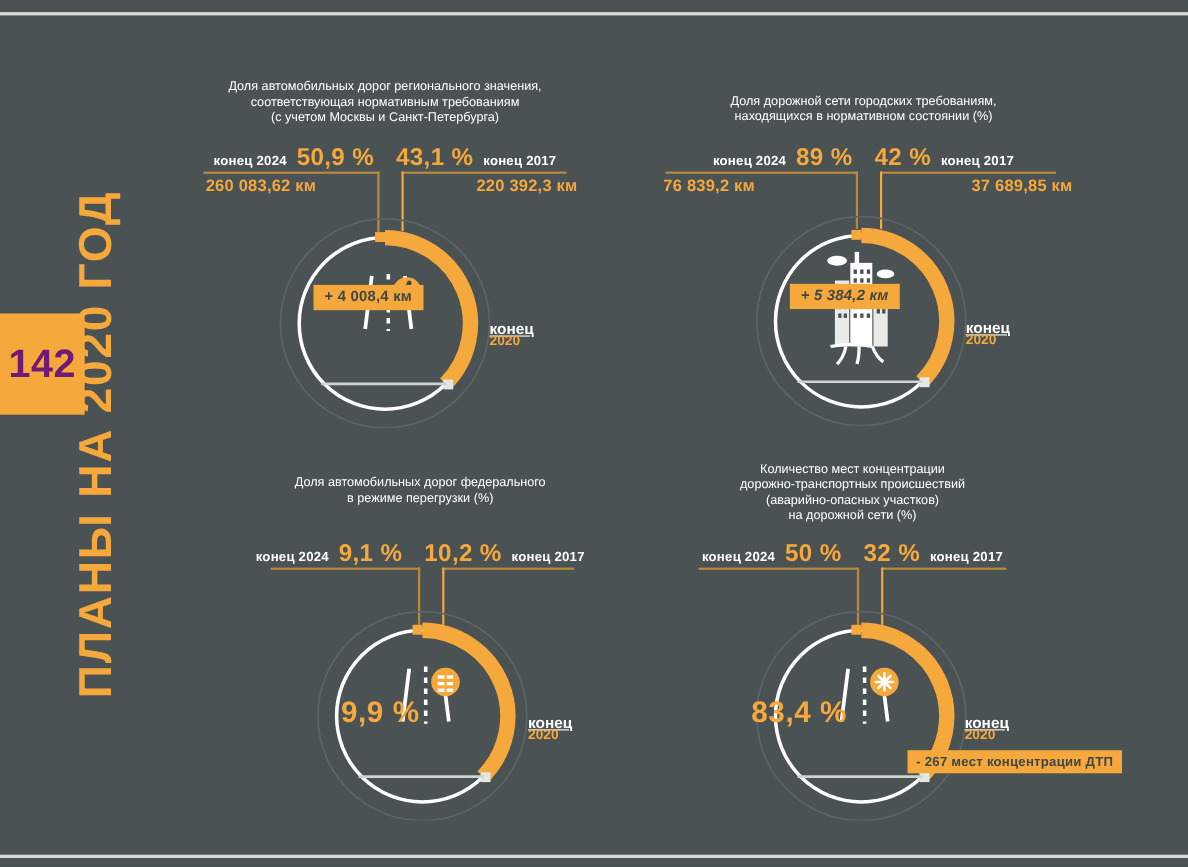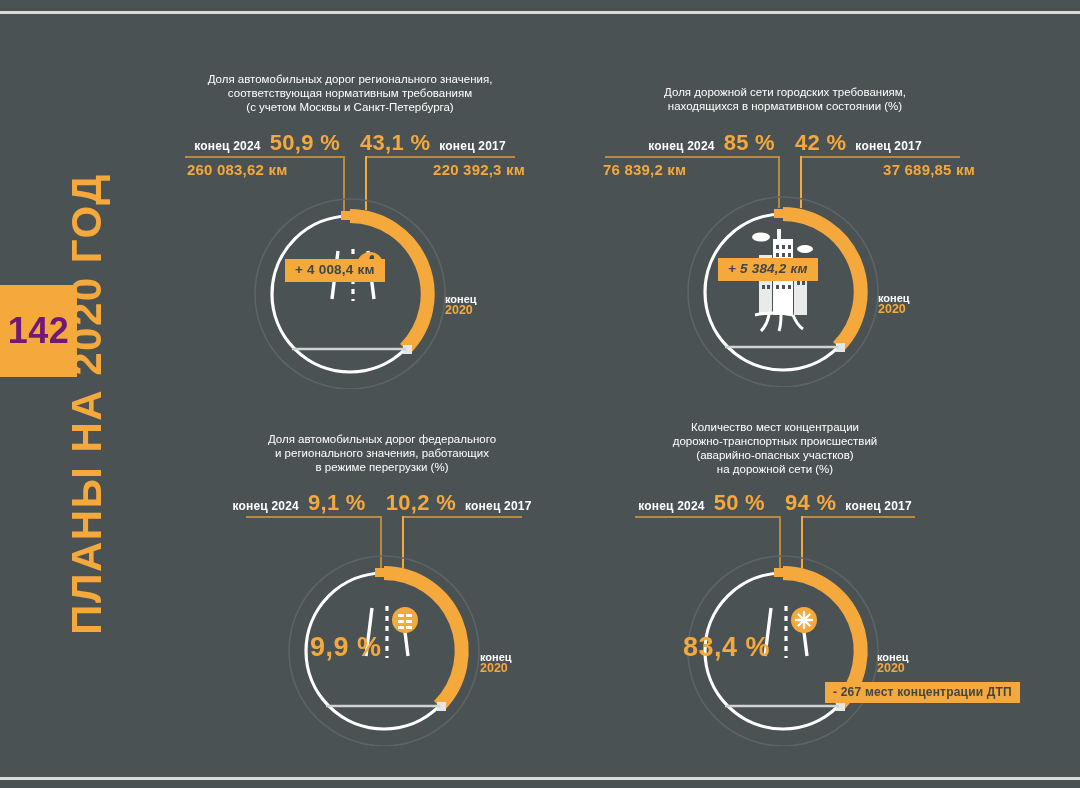--- a/index.html
+++ b/index.html
@@ -61,21 +61,21 @@
     position:absolute;color:#f5a83c;font-weight:700;white-space:nowrap;
     font-size:27px;letter-spacing:.5px;
   }
   .badge{
     position:absolute;background:#f5a83c;color:#3f4749;
     font-size:13.5px;font-weight:700;letter-spacing:.2px;white-space:nowrap;
     padding:4px 10px 5px 10px;line-height:14px;
   }
   .badge.small{font-size:12px;padding:3px 8px 4px 8px;}
   .end-label{position:absolute;white-space:nowrap;line-height:11px;}
-  .end-label .e1{display:block;color:#ffffff;font-size:11px;font-weight:700;}
+  .end-label .e1{display:block;color:#ffffff;font-size:14px;font-weight:700;text-decoration:underline;}
   .end-label .e2{display:block;color:#f5a83c;font-size:12.5px;font-weight:700;}
 </style>
 </head>
 <body>
 
 <div class="page">
 
   <div class="edge-line top"></div>
   <div class="edge-line bottom"></div>
 
@@ -132,21 +132,21 @@
   </div>
 
   <div class="chart" style="left:595px;top:85px;width:380px;height:310px;">
     <div class="chart-title">
       <div>Доля дорожной сети городских требованиям,</div>
       <div>находящихся в нормативном состоянии (%)</div>
     </div>
 
     <div class="kpi-row" style="top:45px;">
       <span class="kpi-small">конец 2024</span>
-      <span class="kpi-big kpi-left-big">85 %</span>
+      <span class="kpi-big kpi-left-big">89 %</span>
       <span class="kpi-big kpi-right-big">42 %</span>
       <span class="kpi-small">конец 2017</span>
     </div>
 
     <div class="rule" style="left:10px;top:71px;width:175px;"></div>
     <div class="rule" style="left:205px;top:71px;width:160px;"></div>
     <div class="leader dim" style="left:183px;top:71px;height:52px;"></div>
     <div class="leader bright" style="left:205px;top:71px;height:52px;"></div>
 
     <div class="km left" style="left:8px;top:76px;">76 839,2 км</div>
@@ -212,21 +212,20 @@
     <div class="badge" style="left:123px;top:173px;font-style:italic;">+ 5 384,2 км</div>
     <div class="end-label" style="left:283px;top:208px;">
       <span class="e1">конец</span>
       <span class="e2">2020</span>
     </div>
   </div>
 
   <div class="chart" style="left:212px;top:432px;width:340px;height:300px;">
     <div class="chart-title">
       <div>Доля автомобильных дорог федерального</div>
-      <div>и регионального значения, работающих</div>
       <div>в режиме перегрузки (%)</div>
     </div>
 
     <div class="kpi-row" style="top:58px;">
       <span class="kpi-small">конец 2024</span>
       <span class="kpi-big kpi-left-big">9,1 %</span>
       <span class="kpi-big kpi-right-big">10,2 %</span>
       <span class="kpi-small">конец 2017</span>
     </div>
 
@@ -271,21 +270,21 @@
     <div class="chart-title">
       <div>Количество мест концентрации</div>
       <div>дорожно-транспортных происшествий</div>
       <div>(аварийно-опасных участков)</div>
       <div>на дорожной сети (%)</div>
     </div>
 
     <div class="kpi-row" style="top:70px;">
       <span class="kpi-small">конец 2024</span>
       <span class="kpi-big kpi-left-big">50 %</span>
-      <span class="kpi-big kpi-right-big">94 %</span>
+      <span class="kpi-big kpi-right-big">32 %</span>
       <span class="kpi-small">конец 2017</span>
     </div>
 
     <div class="rule" style="left:30px;top:96px;width:145px;"></div>
     <div class="rule" style="left:196px;top:96px;width:114px;"></div>
     <div class="leader dim" style="left:174px;top:96px;height:52px;"></div>
     <div class="leader bright" style="left:196px;top:96px;height:52px;"></div>
 
     <div class="donut" style="left:68px;top:126px;">
       <svg width="220" height="200" viewBox="0 0 220 200">

